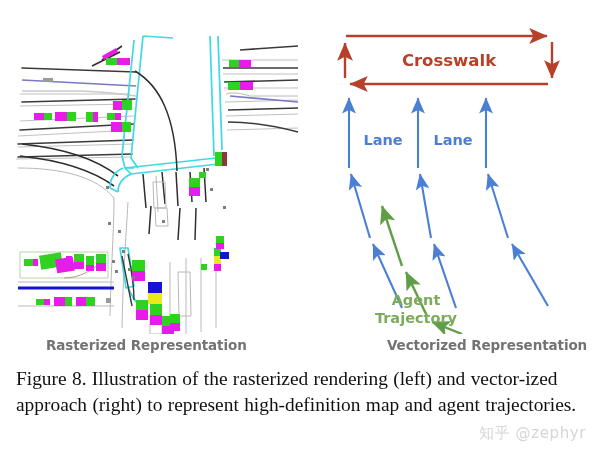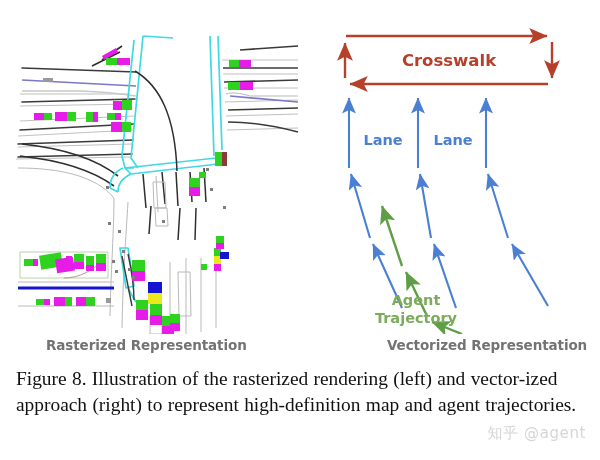--- a/index.html
+++ b/index.html
@@ -369,15 +369,15 @@
 
   </div>
 
   <div class="caption-row">
     <div class="panel-title left">Rasterized Representation</div>
     <div class="panel-title right">Vectorized Representation</div>
   </div>
 
   <div class="fig-caption">Figure 8. Illustration of the rasterized rendering (left) and vector-ized approach (right) to represent high-definition map and agent trajectories.</div>
 
-  <div class="watermark">知乎 @agent</div>
+  <div class="watermark">知乎 @zephyr</div>
 
 </div>
 
 </body></html>

